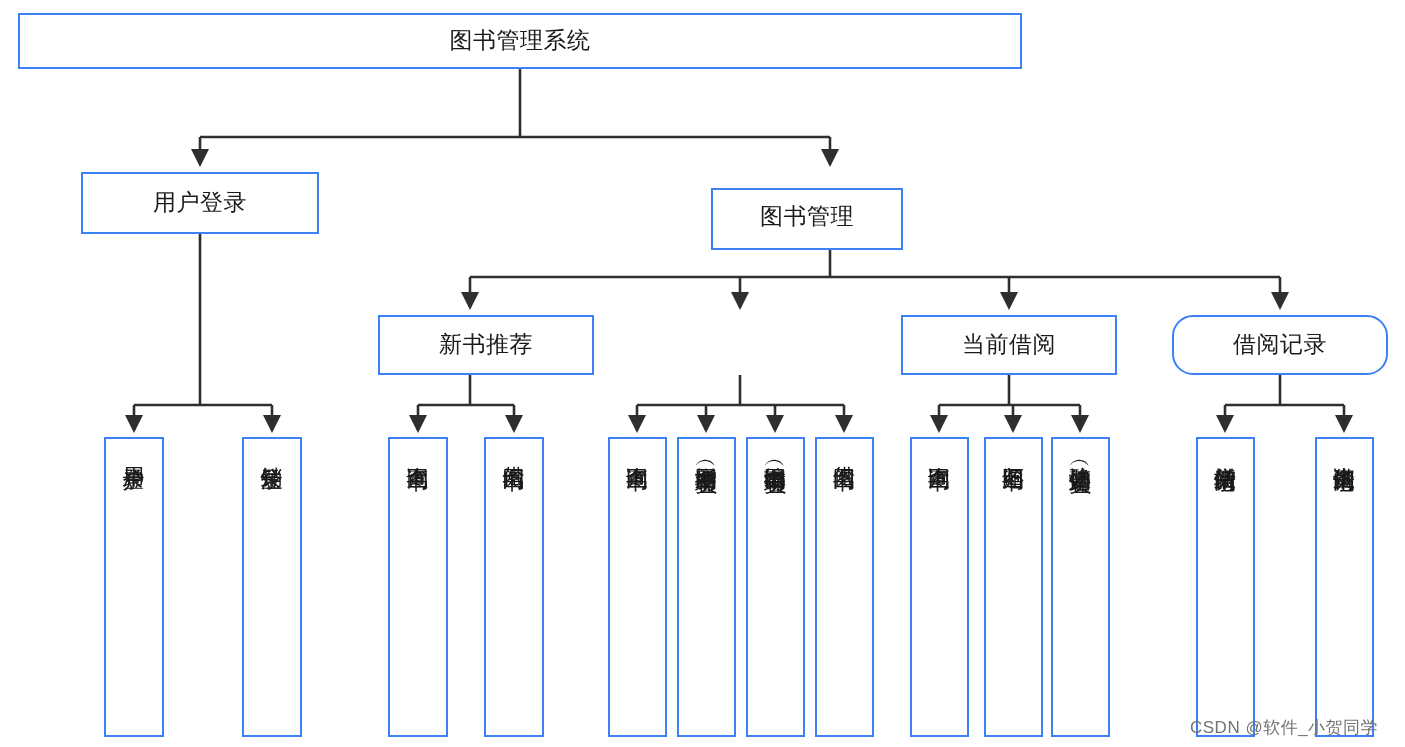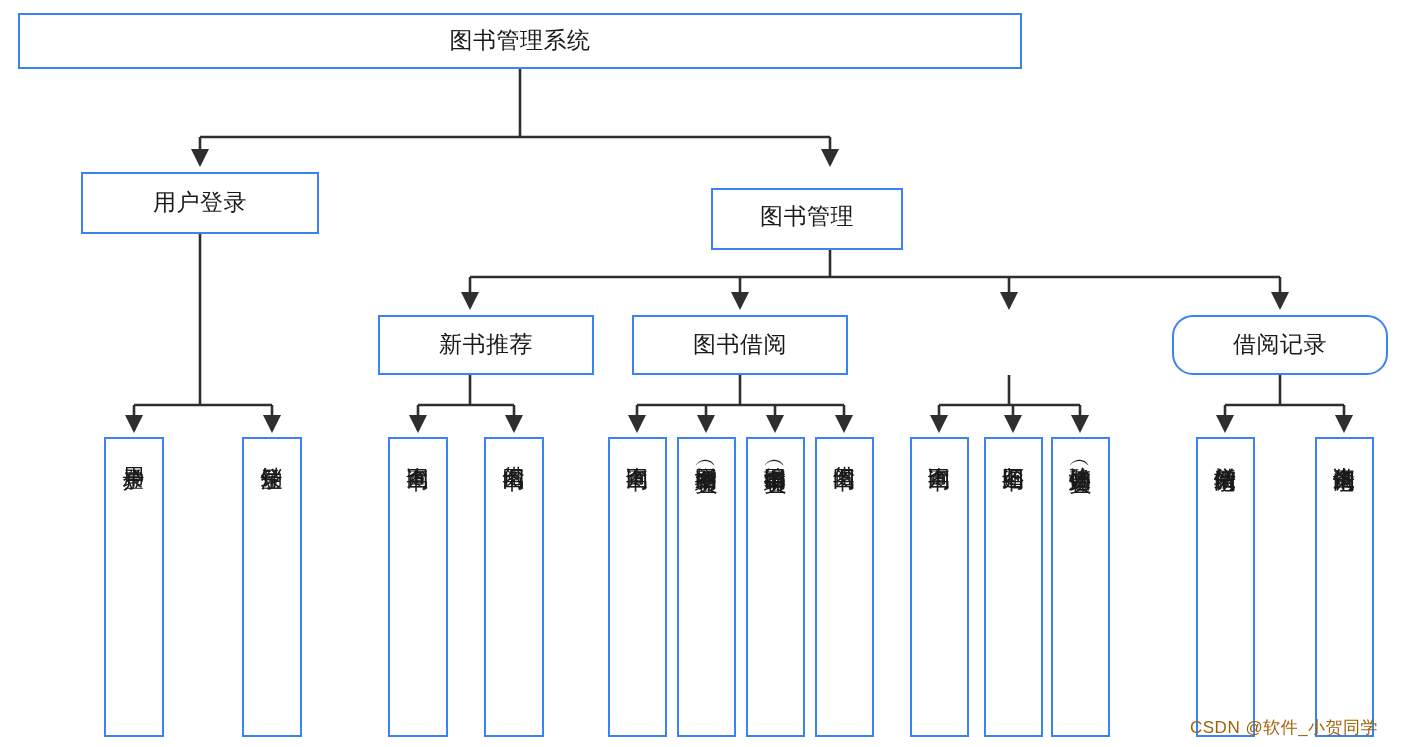--- a/index.html
+++ b/index.html
@@ -50,21 +50,21 @@
     writing-mode: vertical-rl;
     text-orientation: upright;
     font-size: 22px;
     line-height: 1.32;
     letter-spacing: 1px;
     white-space: nowrap;
   }
   .watermark {
     position: absolute;
     font-size: 17px;
-    color: #a16207;
+    color: #737373;
     white-space: nowrap;
     letter-spacing: 0.5px;
   }
 </style>
 </head>
 <body>
 
 <div id="canvas">
 
   <svg id="edges" viewBox="0 0 1405 747" xmlns="http://www.w3.org/2000/svg">
@@ -125,22 +125,22 @@
   <div class="node horiz" style="left: 81px; top: 172px; width: 238px; height: 62px;">
     <span class="node-label">用户登录</span>
   </div>
   <div class="node horiz" style="left: 711px; top: 188px; width: 192px; height: 62px; font-family: Liberation Mono, monospace;">
     <span class="node-label">图书管理</span>
   </div>
 
   <div class="node horiz" style="left: 362px; top: 315px; width: 216px; height: 60px; margin-left: 16px;">
     <span class="node-label">新书推荐</span>
   </div>
-  <div class="node horiz" style="left: 632px; top: 315px; width: 216px; height: 60px;">
-    <span class="node-label">图书借阅</span>
+  <div class="node horiz" style="left: 901px; top: 315px; width: 216px; height: 60px;">
+    <span class="node-label">当前借阅</span>
   </div>
   <div class="node horiz" style="left: 1172px; top: 315px; width: 216px; height: 60px; border-radius: 21px;">
     <span class="node-label">借阅记录</span>
   </div>
 
   <div class="node vert" style="left: 104px; top: 437px; width: 60px; height: 300px;">
     <span class="node-label">用户登录</span>
   </div>
   <div class="node vert" style="left: 242px; top: 437px; width: 60px; height: 300px;">
     <span class="node-label">注销登录</span>

